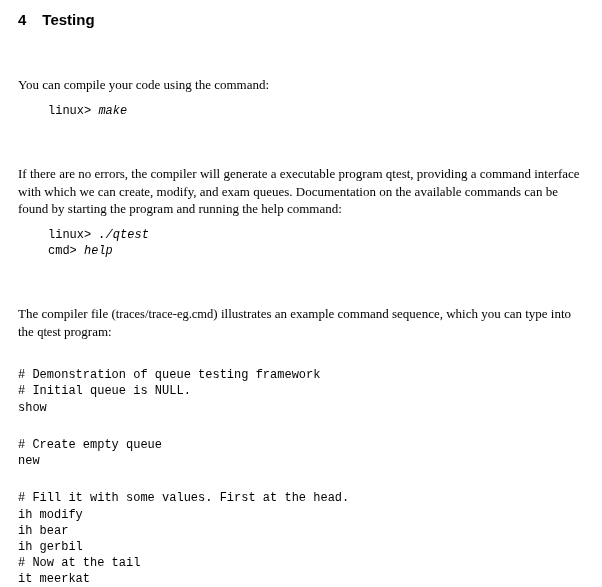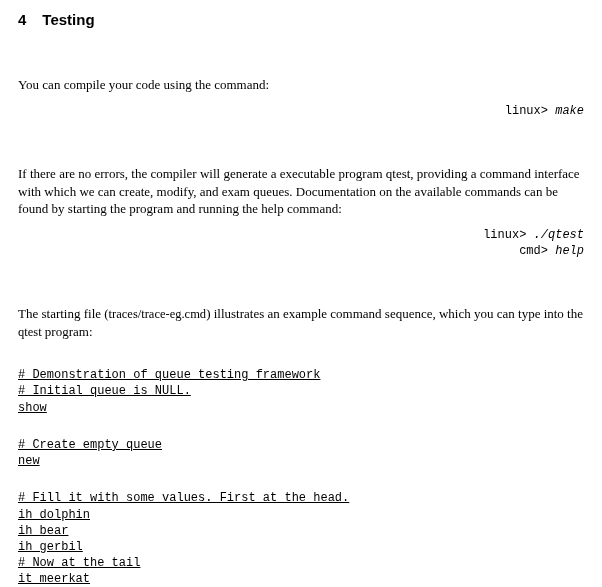--- a/index.html
+++ b/index.html
@@ -31,69 +31,67 @@
     margin-bottom: 10px;
     font-size: 13px;
     margin-top: 46px;
   }
   .codeblock {
     font-family: "Courier New", Courier, monospace;
     font-size: 12px;
     line-height: 1.3;
     white-space: pre;
     margin: 8px 0 12px 30px;
-    text-align: right;
   }
   .code-inline {
     font-family: Liberation Serif, serif;
     font-size: 12.5px;
   }
   .italic {
     font-style: italic;
   }
   .tracecode {
     font-family: "Courier New", Courier, monospace;
     font-size: 12px;
     line-height: 1.35;
     white-space: pre;
     margin: 8px 0 0 0;
   }
   .trace-group {
     margin-bottom: 5px;
-    text-decoration: underline;
   }
 </style>
 </head>
 <body>
 
 <div class="heading">
   <span class="num">4</span><span>Testing</span>
 </div>
 
 <div class="para">You can compile your code using the command:</div>
 
 <div class="codeblock"><span>linux&gt; </span><span class="italic">make</span></div>
 
 <div class="para">If there are no errors, the compiler will generate a executable program qtest, providing a command interface with which we can create, modify, and exam queues. Documentation on the available commands can be found by starting the program and running the help command:</div>
 
 <div class="codeblock"><span>linux&gt; </span><span class="italic">./qtest</span>
 <span>cmd&gt; </span><span class="italic">help</span></div>
 
 <div class="para">
-  <span>The starting file (</span><span class="code-inline">traces/trace-eg.cmd</span><span>) illustrates an example command sequence, which you can type into the </span><span class="code-inline">qtest</span><span> program:</span>
+  <span>The compiler file (</span><span class="code-inline">traces/trace-eg.cmd</span><span>) illustrates an example command sequence, which you can type into the </span><span class="code-inline">qtest</span><span> program:</span>
 </div>
 
 <div class="tracecode">
 <div class="trace-group"><span># Demonstration of queue testing framework</span>
 <span># Initial queue is NULL.</span>
 <span>show</span></div>
 <div class="trace-group"><span># Create empty queue</span>
 <span>new</span></div>
 <div class="trace-group"><span># Fill it with some values. First at the head.</span>
-<span>ih dolphin</span>
+<span>ih modify</span>
 <span>ih bear</span>
 <span>ih gerbil</span>
 <span># Now at the tail</span>
 <span>it meerkat</span>
 <span>it bear</span></div>
 <div class="trace-group"><span># Reverse it</span>
 <span>reverse</span></div>
 <div class="trace-group"><span># See how long it is</span>
 </div>
 

